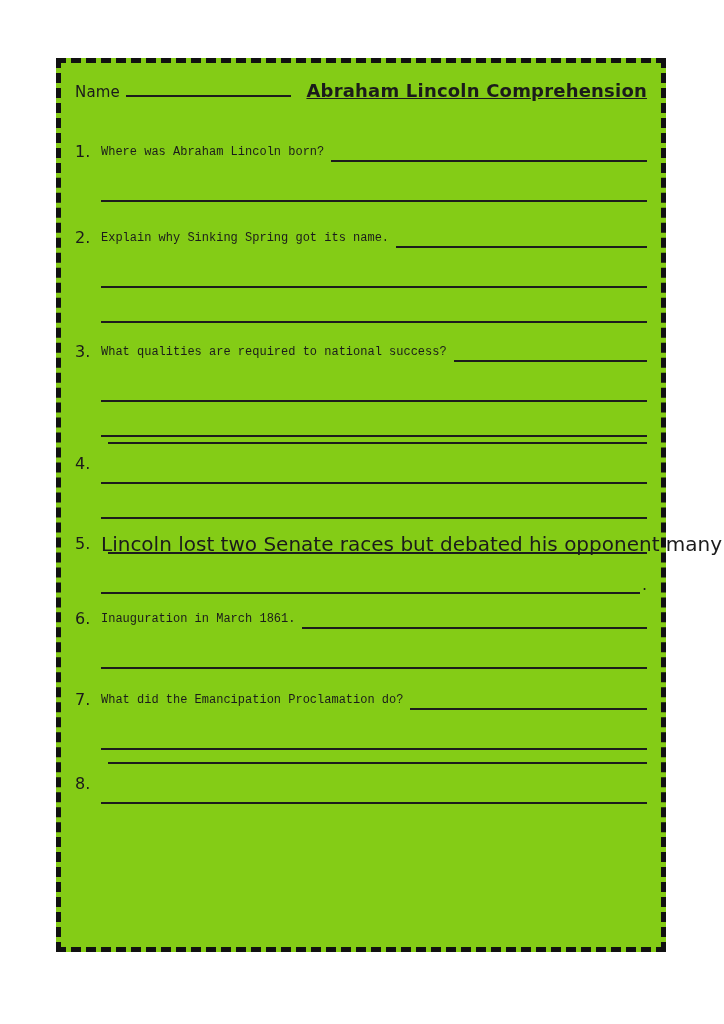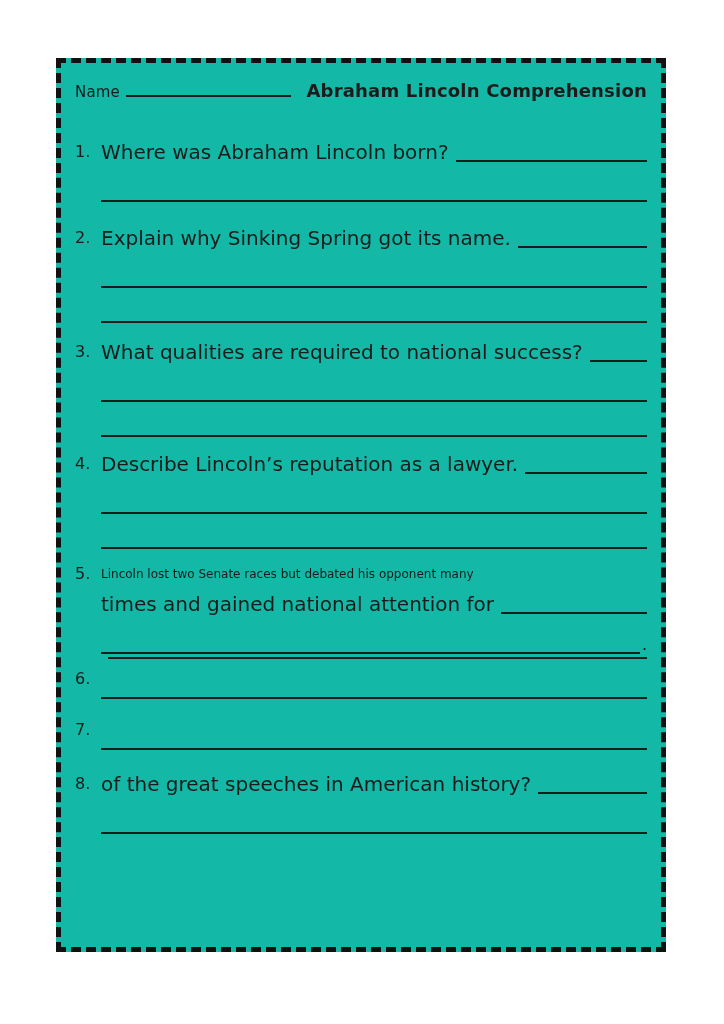--- a/index.html
+++ b/index.html
@@ -13,21 +13,21 @@
   }
   .sheet {
     position: absolute;
     left: 56px;
     top: 58px;
     width: 610px;
     height: 894px;
     box-sizing: border-box;
     border: 5px dashed #111111;
     padding: 16px 14px 0 14px;
-    background: #14b8a6;
+    background: #84cc16;
   }
   
   .header {
     display: flex;
     align-items: baseline;
     height: 30px;
     margin-bottom: 28px;
   }
   .name-label {
     font-size: 15px;
@@ -39,46 +39,48 @@
     margin-left: 6px;
     border-bottom: 2px solid #1c1c1c;
     height: 16px;
   }
   .sheet-title {
     margin-left: auto;
     font-size: 18px;
     font-weight: bold;
     letter-spacing: 0.2px;
     white-space: nowrap;
+    text-decoration: underline;
   }
   
   .question { }
   .qrow {
     display: flex;
   }
   .qnum {
     flex: 0 0 26px;
     width: 26px;
     font-size: 16px;
     line-height: 30px;
     white-space: nowrap;
   }
   .qcontent {
     flex: 1;
     min-width: 0;
   }
   .qtextline {
+    font-size: 20px;
+    line-height: 30px;
+    white-space: nowrap;
+  }
+  .lastline {
+    display: flex;
     font-size: 12px;
     line-height: 30px;
-    white-space: nowrap;
-  }
-  .lastline {
-    display: flex;
-    font-size: 20px;
-    line-height: 30px;
+    font-family: Liberation Mono, monospace;
   }
   .qtext {
     white-space: nowrap;
   }
   .fill {
     flex: 1;
     margin-left: 7px;
     position: relative;
     min-width: 30px;
   }
@@ -164,73 +166,75 @@
         <div class="ans-row"></div>
       </div>
     </div>
   </div>
 
   <div class="question mb-q4">
     <div class="qrow">
       <span class="qnum">4.</span>
       <div class="qcontent">
         <div class="lastline">
-          <span class="qtext">Describe Lincoln’s reputation as a lawyer.</span>
           <span class="fill"></span>
         </div>
         <div class="ans-row"></div>
         <div class="ans-row"></div>
       </div>
     </div>
   </div>
 
   <div class="question mb-q5">
     <div class="qrow">
       <span class="qnum">5.</span>
       <div class="qcontent">
         <div class="qtextline">Lincoln lost two Senate races but debated his opponent many</div>
         <div class="lastline">
-          <span class="qtext">times and gained national attention for</span>
           <span class="fill"></span>
         </div>
         <div class="ansline-flex">
           <div class="ans-row"></div>
           <span class="period">.</span>
         </div>
       </div>
     </div>
   </div>
 
   <div class="question mb-q6">
     <div class="qrow">
       <span class="qnum">6.</span>
       <div class="qcontent">
         <div class="lastline">
+          <span class="qtext">Inauguration in March 1861.</span>
           <span class="fill"></span>
         </div>
         <div class="ans-row"></div>
       </div>
     </div>
   </div>
 
   <div class="question mb-q7">
     <div class="qrow">
       <span class="qnum">7.</span>
       <div class="qcontent">
+        <div class="lastline">
+          <span class="qtext">What did the Emancipation Proclamation do?</span>
+          <span class="fill"></span>
+        </div>
         <div class="ans-row"></div>
       </div>
     </div>
   </div>
 
   <div class="question mb-q8">
     <div class="qrow">
       <span class="qnum">8.</span>
       <div class="qcontent">
         <div class="lastline">
-          <span class="qtext">of the great speeches in American history?</span>
           <span class="fill"></span>
         </div>
         <div class="ans-row"></div>
       </div>
     </div>
   </div>
 
 </div>
 
 </body></html>

